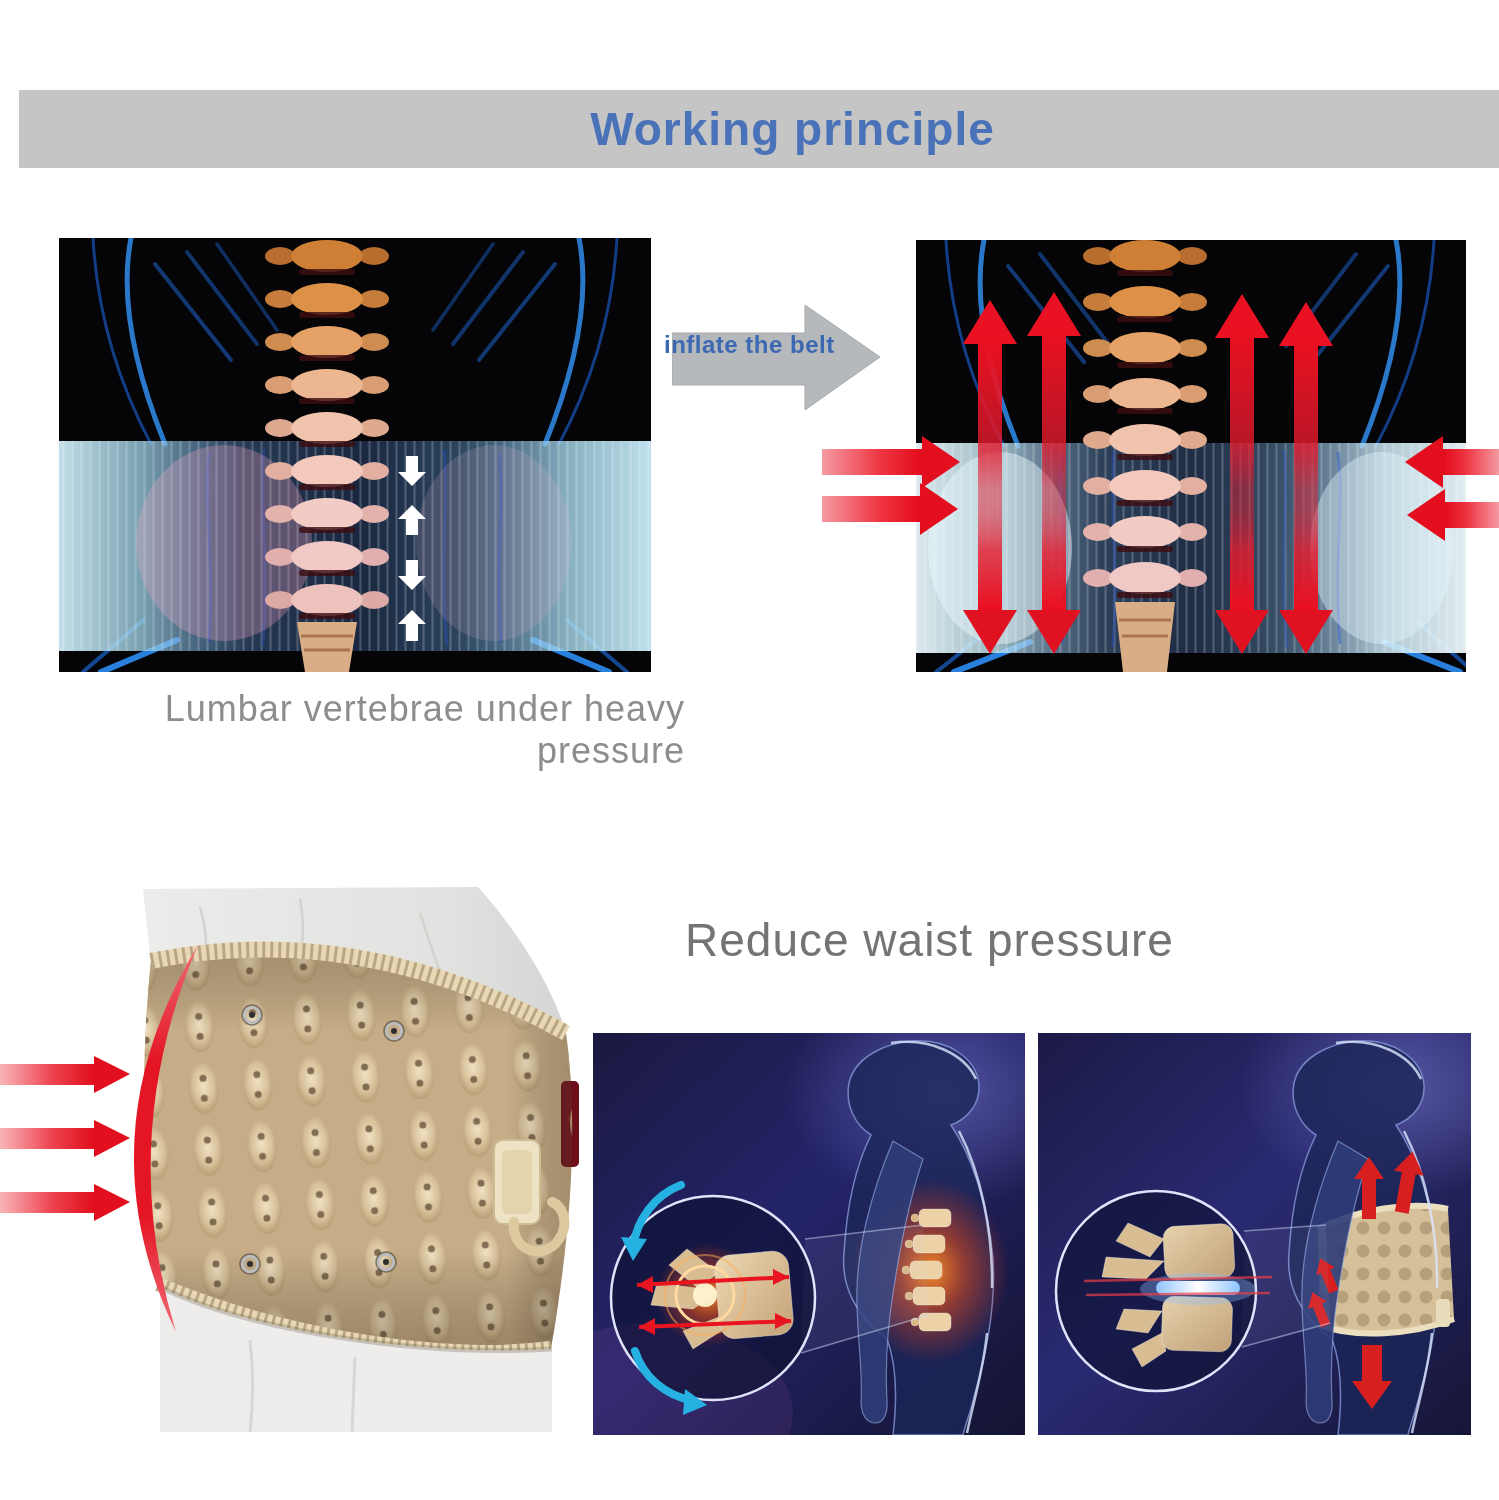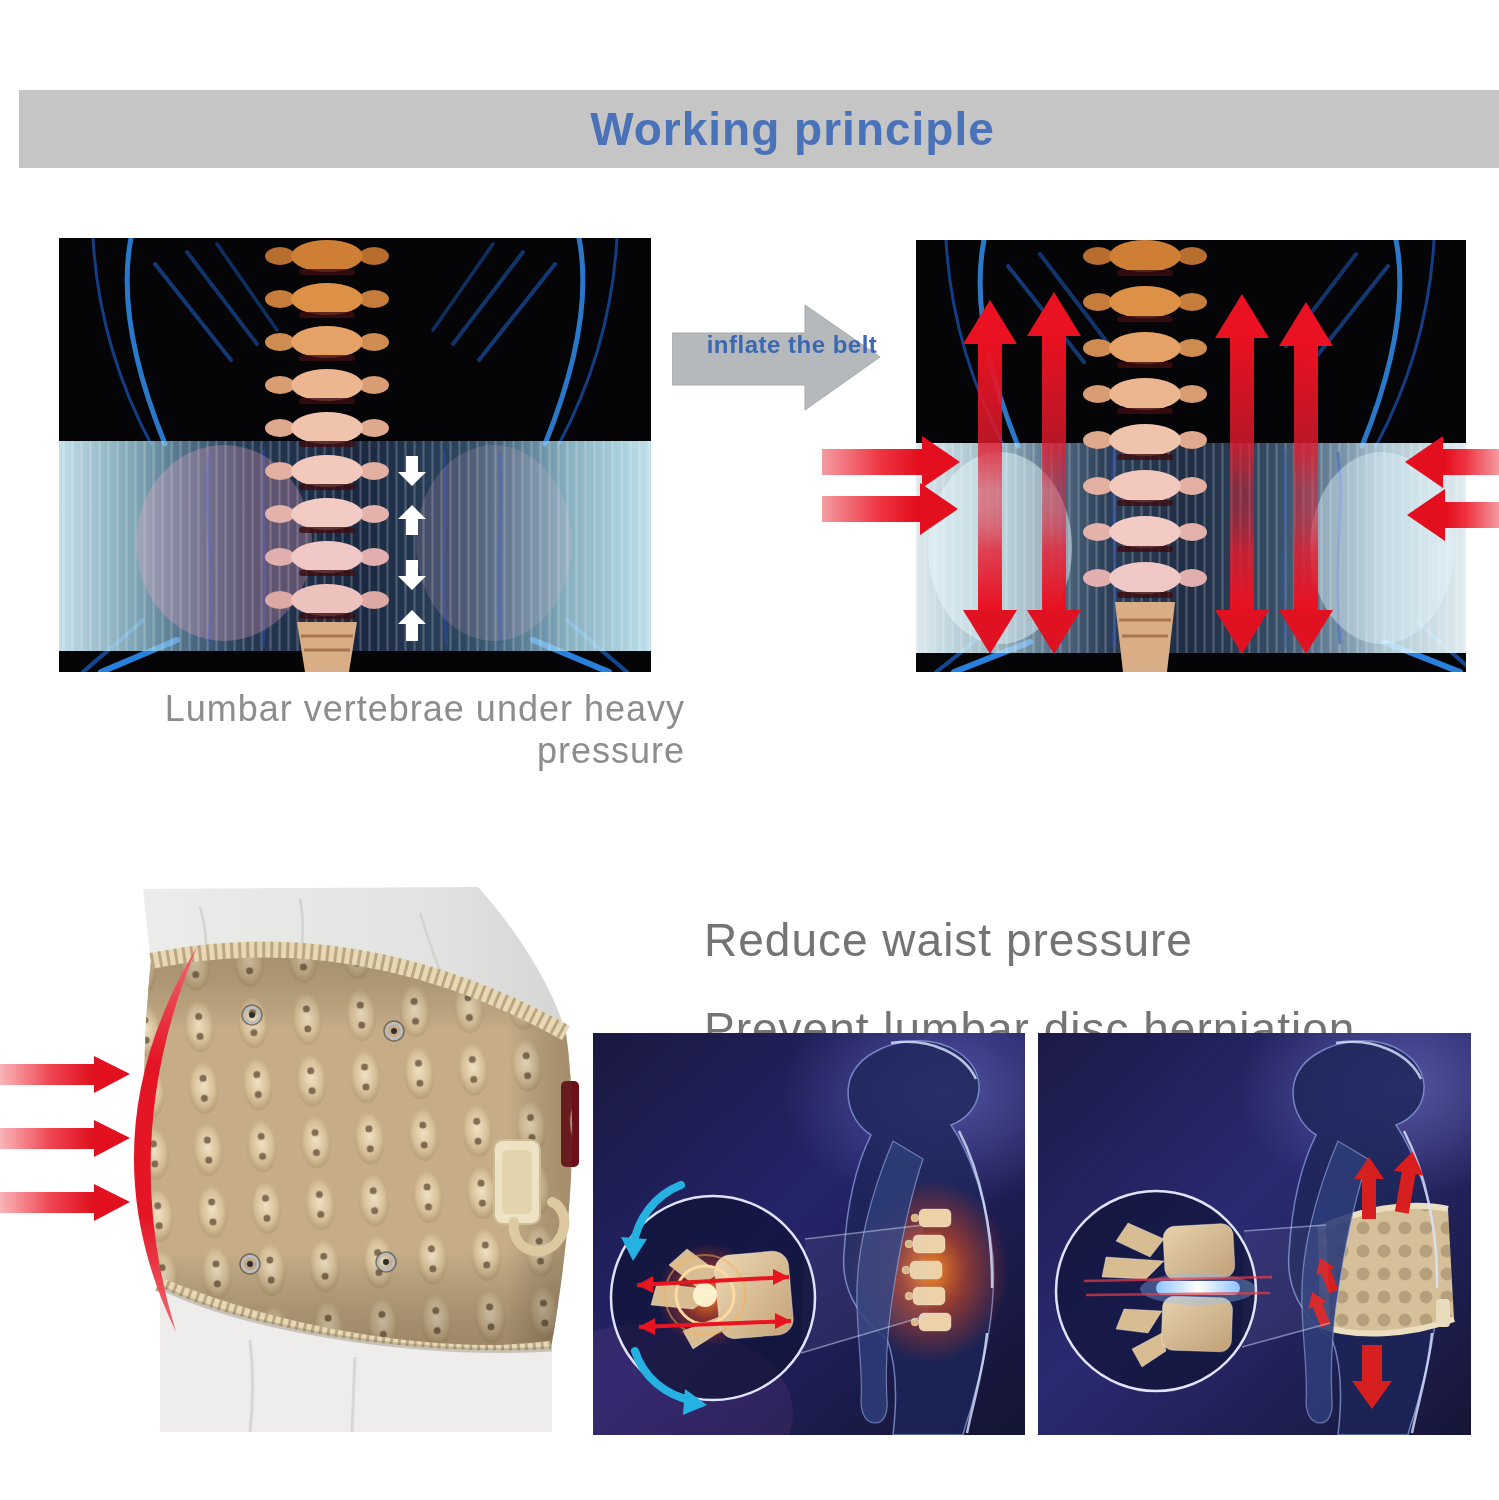--- a/index.html
+++ b/index.html
@@ -6,26 +6,26 @@
     --page-bg:#ffffff; --header-bg:#c5c5c5; --title-blue:#4a72b8; --inflate-label-blue:#3c68b2;
     --caption-gray:#8d8d8d; --headline-gray:#747474;
   }
   html,body{margin:0;padding:0;background:#fff;}
   .page{position:relative;width:1499px;height:1500px;background:var(--page-bg,#fff);
         font-family:"Liberation Sans", sans-serif;overflow:hidden;}
   .abs{position:absolute;}
   .header-bar{left:19px;top:90px;width:1461px;height:78px;background:var(--header-bg,#c5c5c5);
               display:flex;align-items:center;justify-content:center;padding-left:43px;}
   .header-title{font-size:46px;font-weight:bold;color:var(--title-blue,#4a72b8);letter-spacing:1px;}
-  .inflate-label{left:692px;top:331px;width:200px;text-align:center;font-size:24px;font-weight:bold;
+  .inflate-label{left:664px;top:331px;width:200px;text-align:left;font-size:24px;font-weight:bold;
                  color:var(--inflate-label-blue,#3c68b2);letter-spacing:.5px;}
   .caption{font-size:36px;color:var(--caption-gray,#8d8d8d);text-align:right;letter-spacing:1px;}
   .caption-left{left:25px;top:688px;width:660px;}
   .caption-right{left:945px;top:688px;width:500px;}
-  .headline{left:704px;top:896px;width:690px;font-size:46px;color:var(--headline-gray,#747474);
+  .headline{left:685px;top:896px;width:690px;font-size:46px;color:var(--headline-gray,#747474);
             line-height:89px;letter-spacing:1px;}
 </style>
 </head>
 <body>
 
 <div class="page">
 
   <div class="abs header-bar">
     <span class="header-title">Working principle</span>
   </div>
@@ -355,21 +355,20 @@
         <polygon points="94,171 94,208 130,189" fill="#e20f1e"></polygon>
       <rect x="0" y="243" width="94" height="21" fill="url(#ph-arr)"></rect>
         <polygon points="94,235 94,272 130,253" fill="#e20f1e"></polygon>
       <rect x="0" y="307" width="94" height="21" fill="url(#ph-arr)"></rect>
         <polygon points="94,299 94,336 130,317" fill="#e20f1e"></polygon>
     </g>
   </svg>
 
   <div class="abs headline">
     <div>Reduce waist pressure</div>
-    <div>Prevent lumbar disc herniation</div>
   </div>
 
   <svg class="abs" style="left:593px;top:1033px" width="432" height="402" viewBox="0 0 432 402">
     <defs>
       <linearGradient id="pm-bg" x1="0" y1="0" x2="1" y2="1">
         <stop offset="0" stop-color="#1a1940"></stop>
           <stop offset=".45" stop-color="#24246a"></stop>
           <stop offset="1" stop-color="#141432"></stop>
       </linearGradient>
       <radialGradient id="pm-lit" cx=".5" cy=".5" r=".5">

